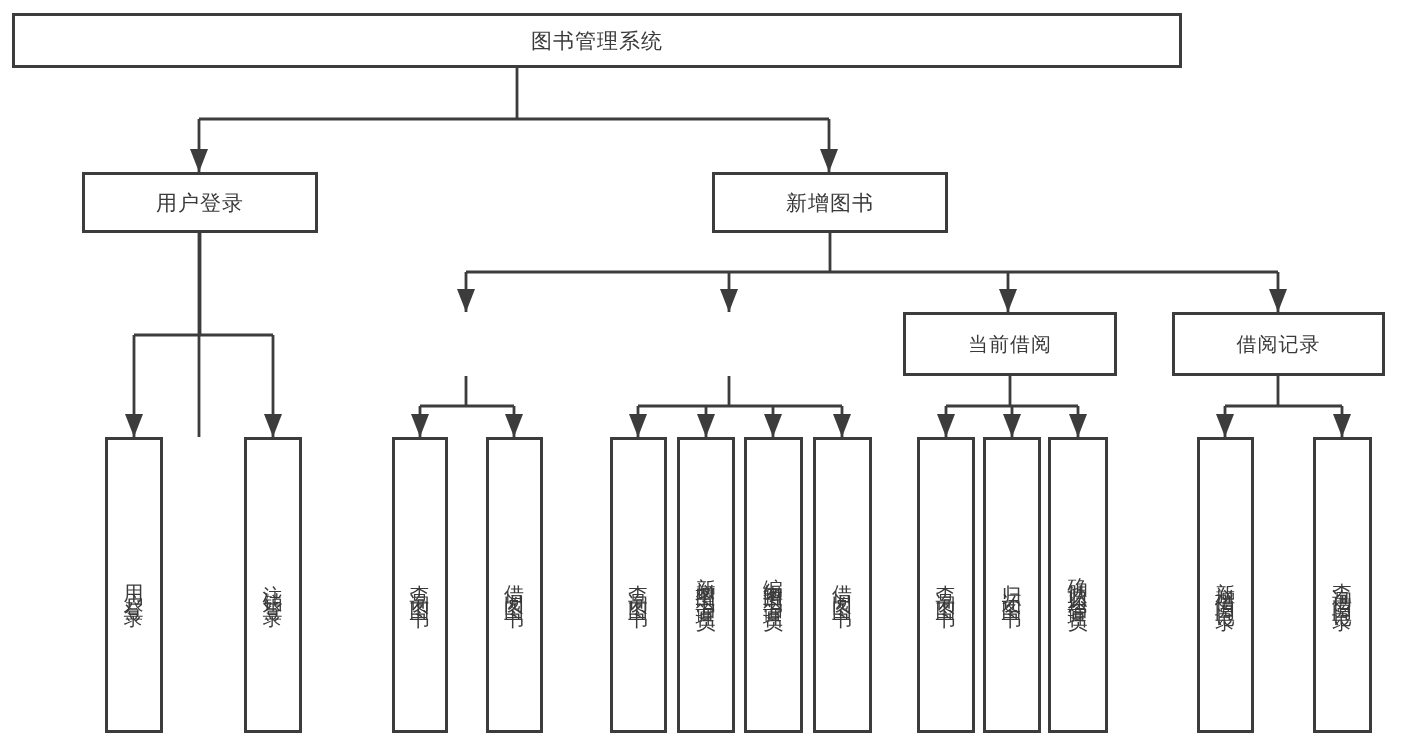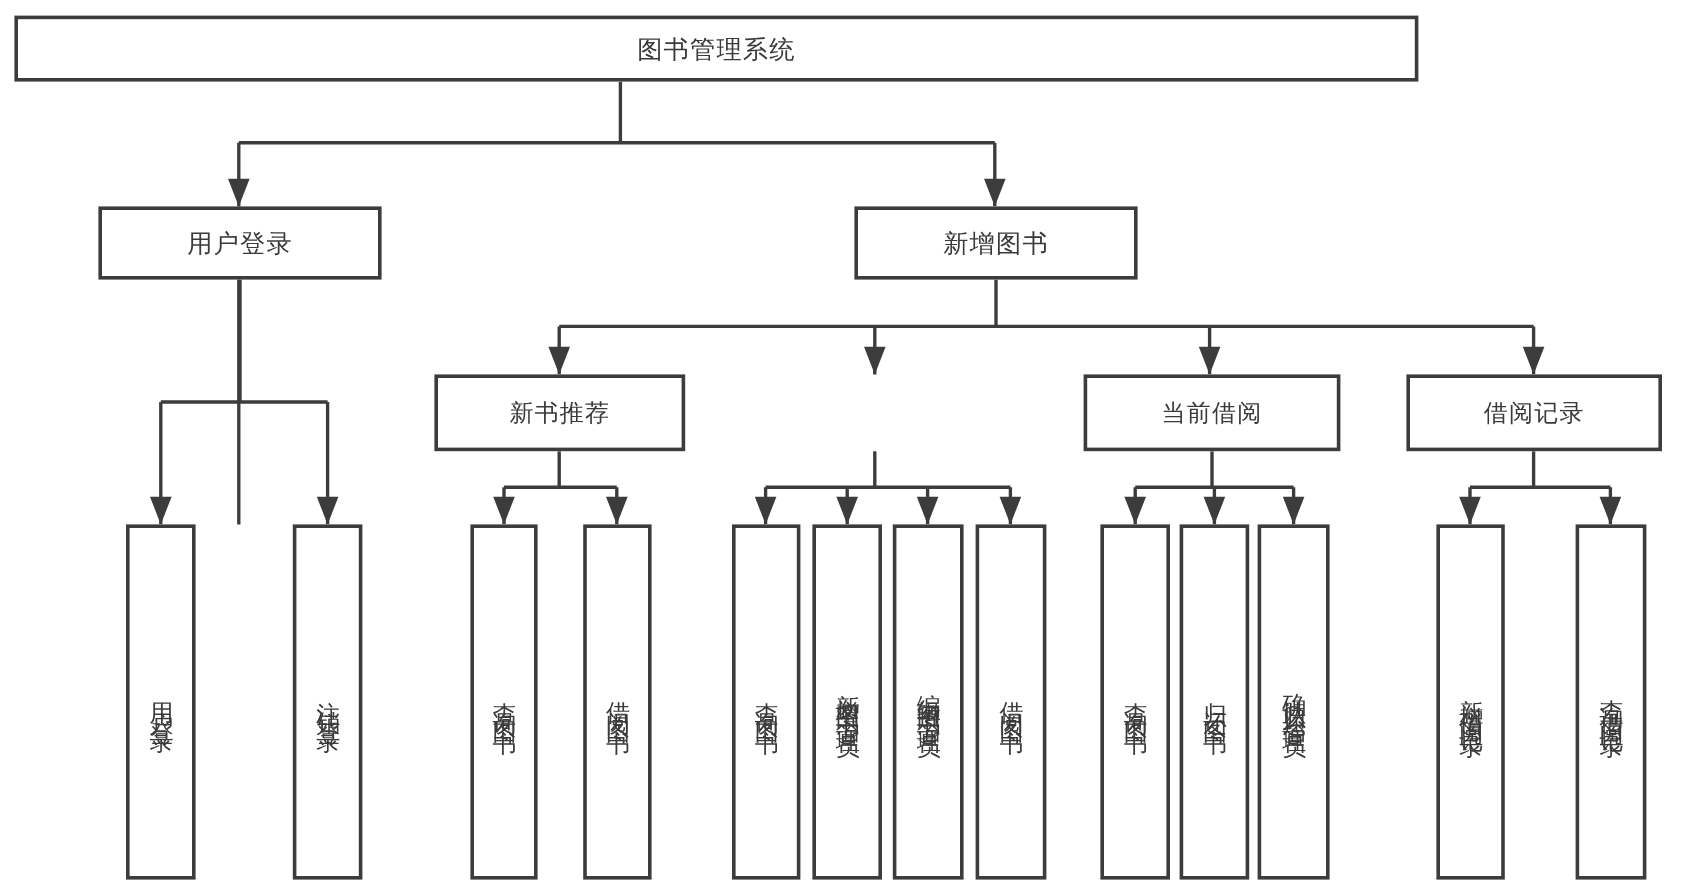--- a/index.html
+++ b/index.html
@@ -90,21 +90,20 @@
       <polygon points="1216,414 1234,414 1225,437"></polygon>
       <polygon points="1333,414 1351,414 1342,437"></polygon>
     </g>
   </svg>
 
   <div class="hbox" style="left:12px;top:13px;width:1170px;height:55px;">图书管理系统</div>
 
   <div class="hbox" style="left:82px;top:172px;width:236px;height:61px;">用户登录</div>
   <div class="hbox" style="left:712px;top:172px;width:236px;height:61px;">新增图书</div>
 
-  <div class="hbox" style="left:362px;top:312px;width:209px;height:64px;font-size:20px;">新书推荐</div>
   <div class="hbox" style="left:903px;top:312px;width:214px;height:64px;font-size:20px;">当前借阅</div>
   <div class="hbox" style="left:1172px;top:312px;width:213px;height:64px;font-size:20px;">借阅记录</div>
 
   <div class="vbox" style="left:105px;top:437px;width:58px;height:296px;">
     <span>用户登录</span>
   </div>
   <div class="vbox" style="left:244px;top:437px;width:58px;height:296px;">
     <span>注销登录</span>
   </div>
 

